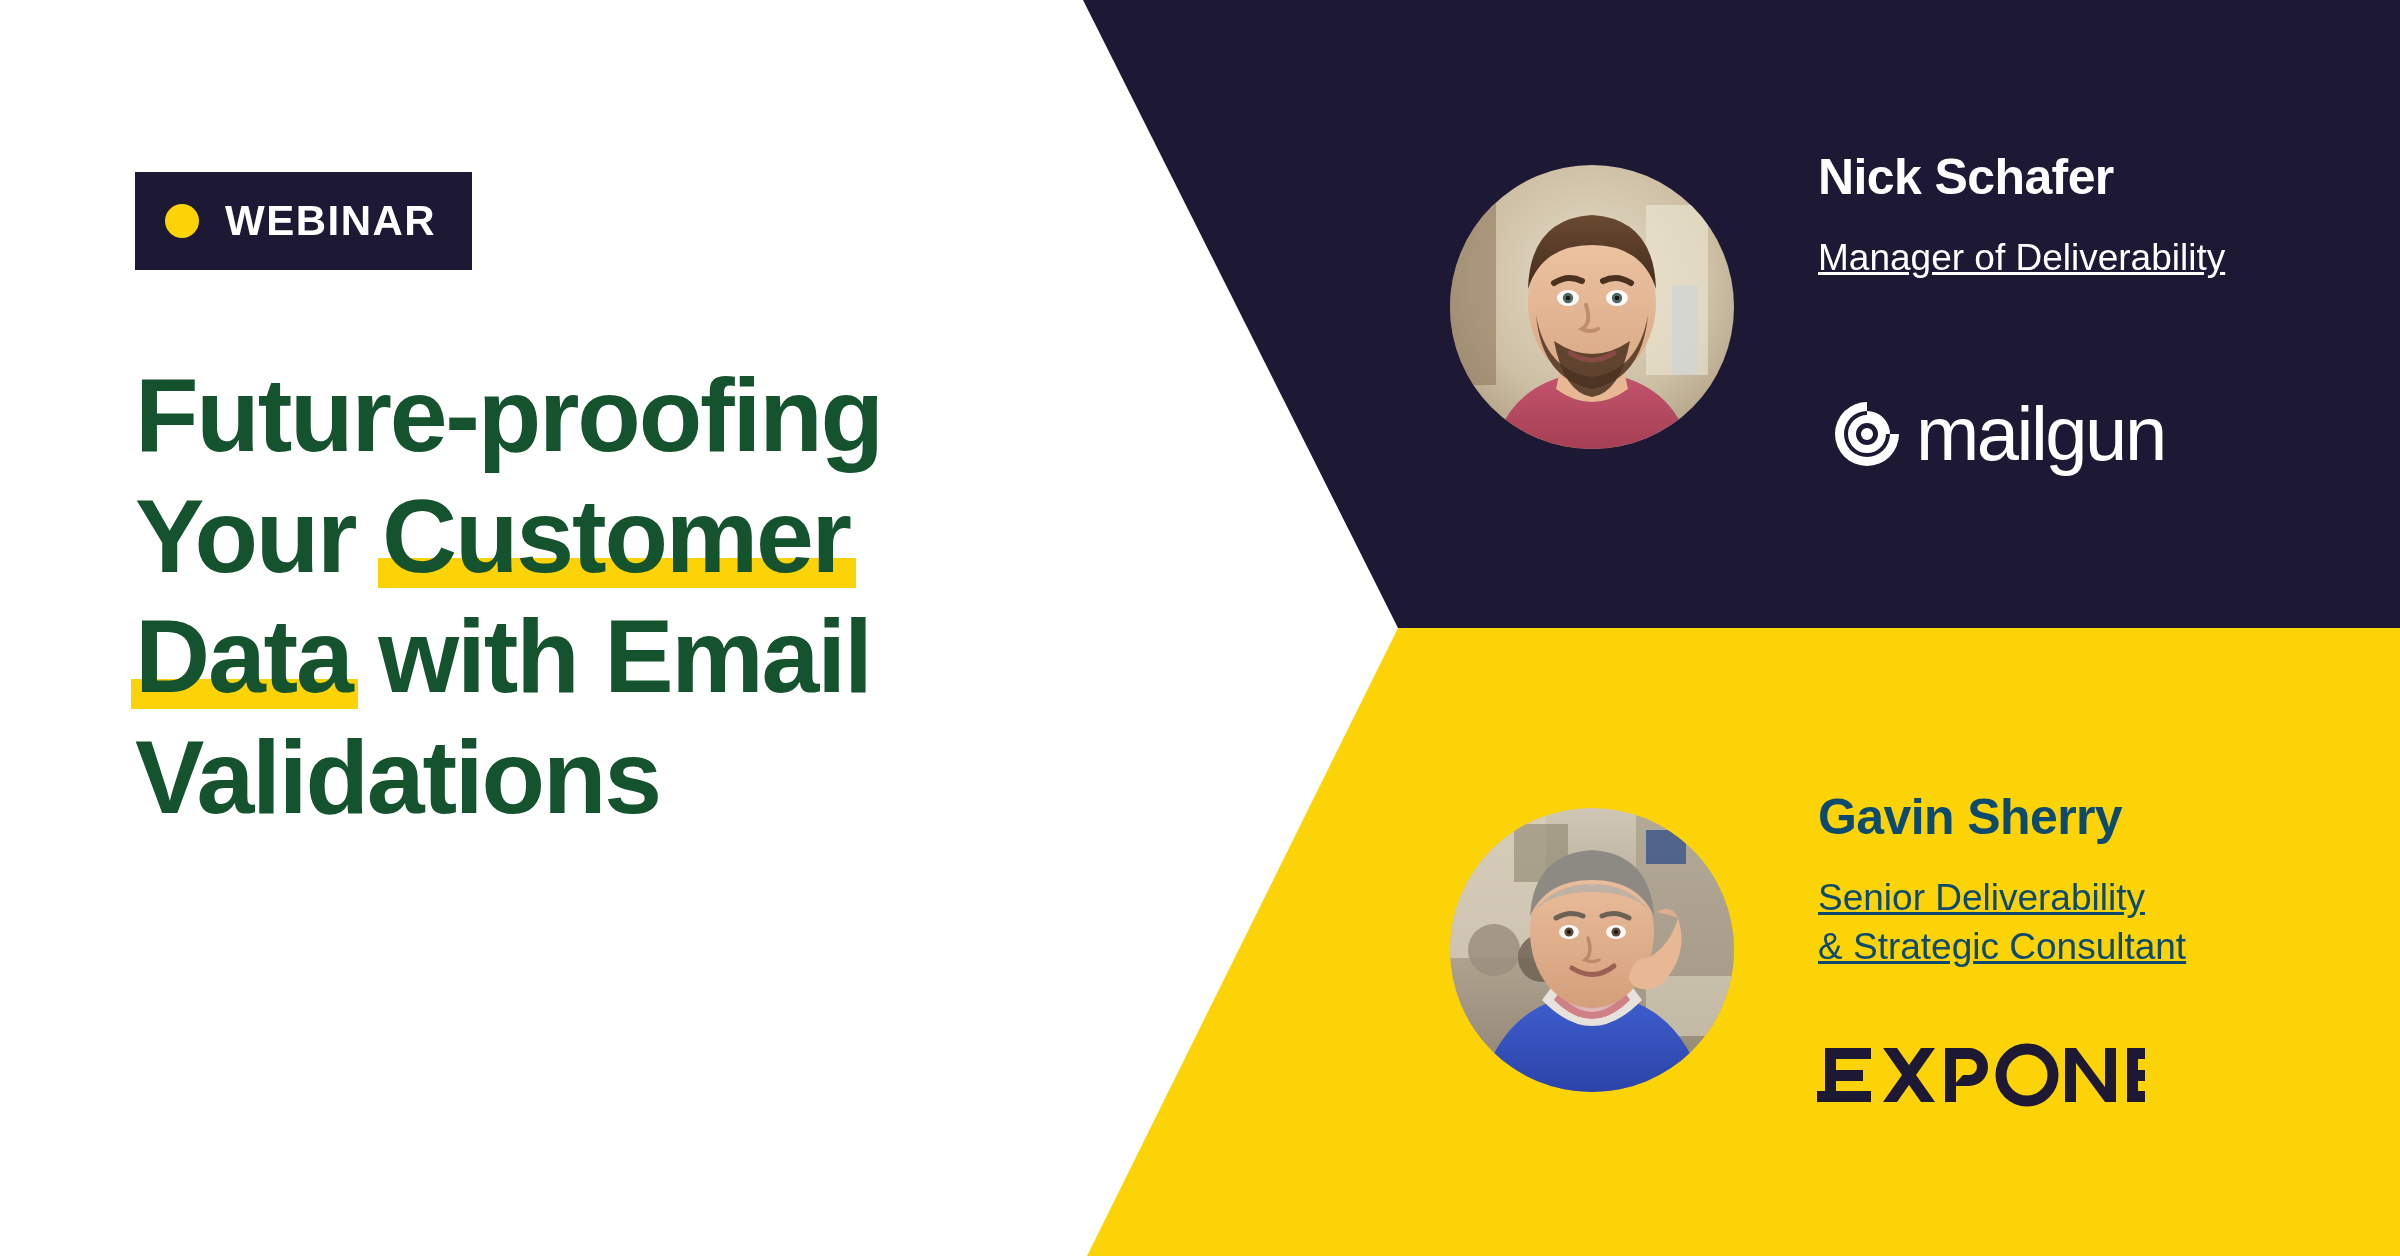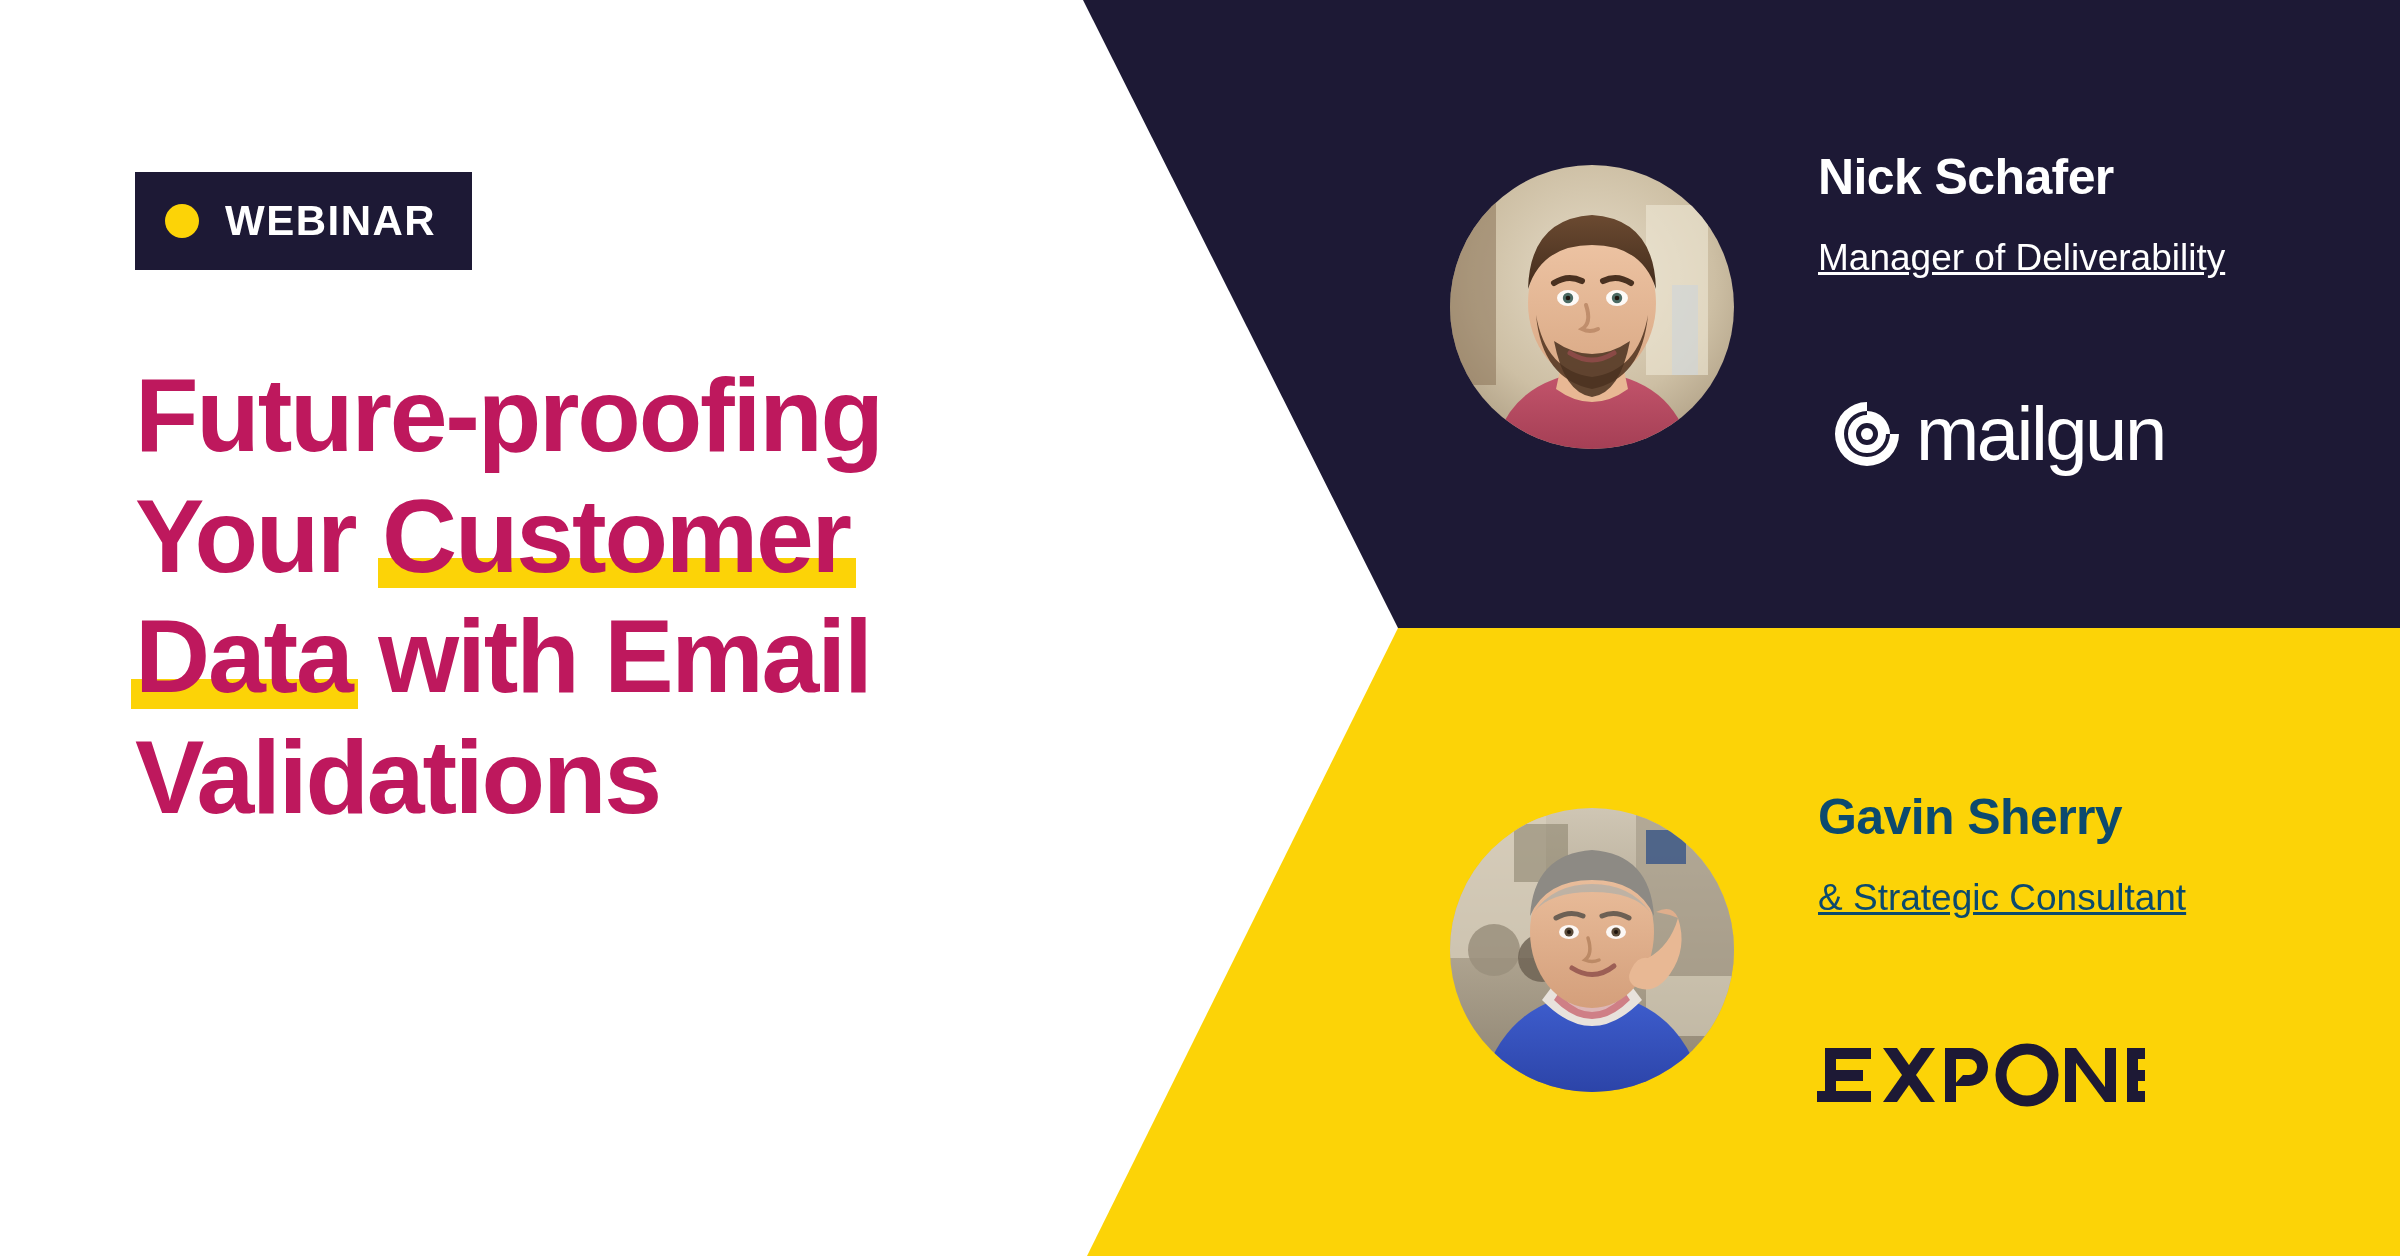--- a/index.html
+++ b/index.html
@@ -76,21 +76,21 @@
     line-height: 1;
     white-space: nowrap;
   }
 
   
   .headline {
     position: absolute;
     left: 0;
     top: 355px;
     width: 900px;
-    color: #be185d;
+    color: #14532d;
     font-size: 104px;
     font-weight: bold;
     line-height: 1.16;
     letter-spacing: -2.2px;
   }
   .hl-line {
     display: block;
     white-space: nowrap;
   }
   .hl-mark {
@@ -321,20 +321,21 @@
         <path d="M138 130 q5 16 -3 22 q7 3 14 0" stroke="#bc8a66" stroke-width="3.5" fill="none" stroke-linecap="round"></path>
         <path d="M122 160 q22 14 42 -2" stroke="#9c5f55" stroke-width="5" fill="none" stroke-linecap="round"></path>
         <path d="M198 150 q22 -12 30 -40 q10 30 -8 56 q-14 20 -32 14 q-14 -6 -6 -20 q6 -12 16 -10 Z" fill="#e8b894"></path>
         <path d="M206 104 q16 -8 22 6 q-10 -4 -22 -6 Z" fill="#dfae8c"></path>
       </svg>
     </div>
 
     <div class="speaker-text">
       <div class="speaker-name">Gavin Sherry</div>
       <div class="speaker-role">
+        <span>Senior Deliverability</span>
         <span>&amp; Strategic Consultant</span>
       </div>
     </div>
 
     <div class="logo-exponea">
       <svg width="330" height="70" viewBox="0 0 330 70">
         <g fill="#1d1935">
 
           <rect x="10" y="8" width="46" height="11"></rect>
           <rect x="10" y="8" width="11" height="54"></rect>

